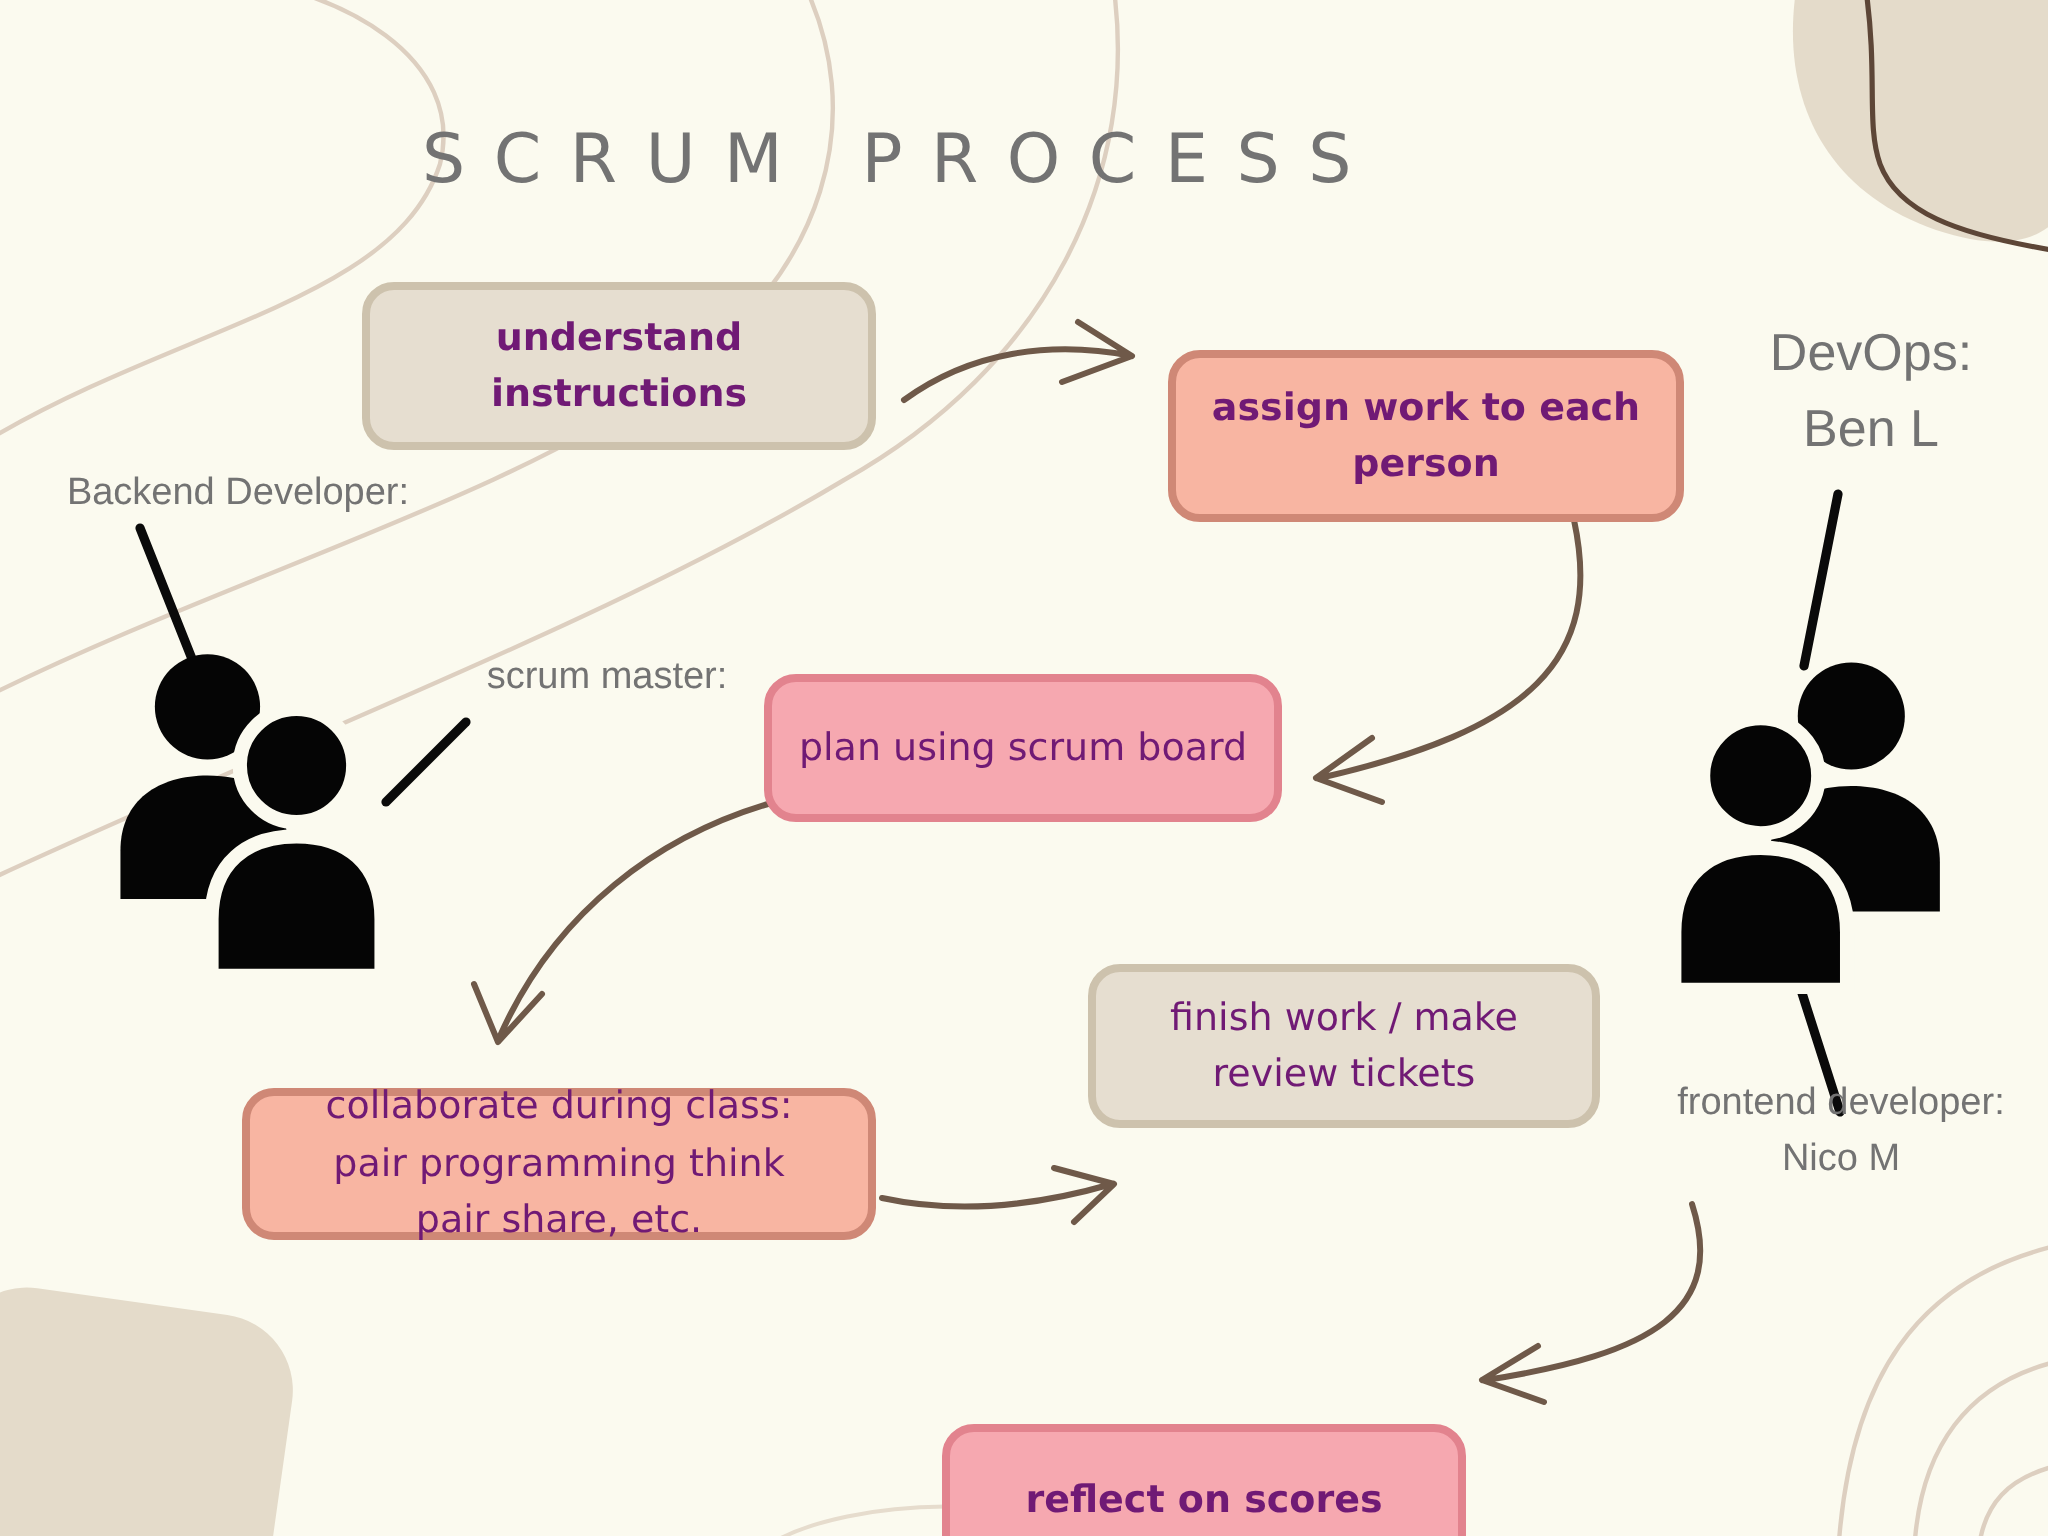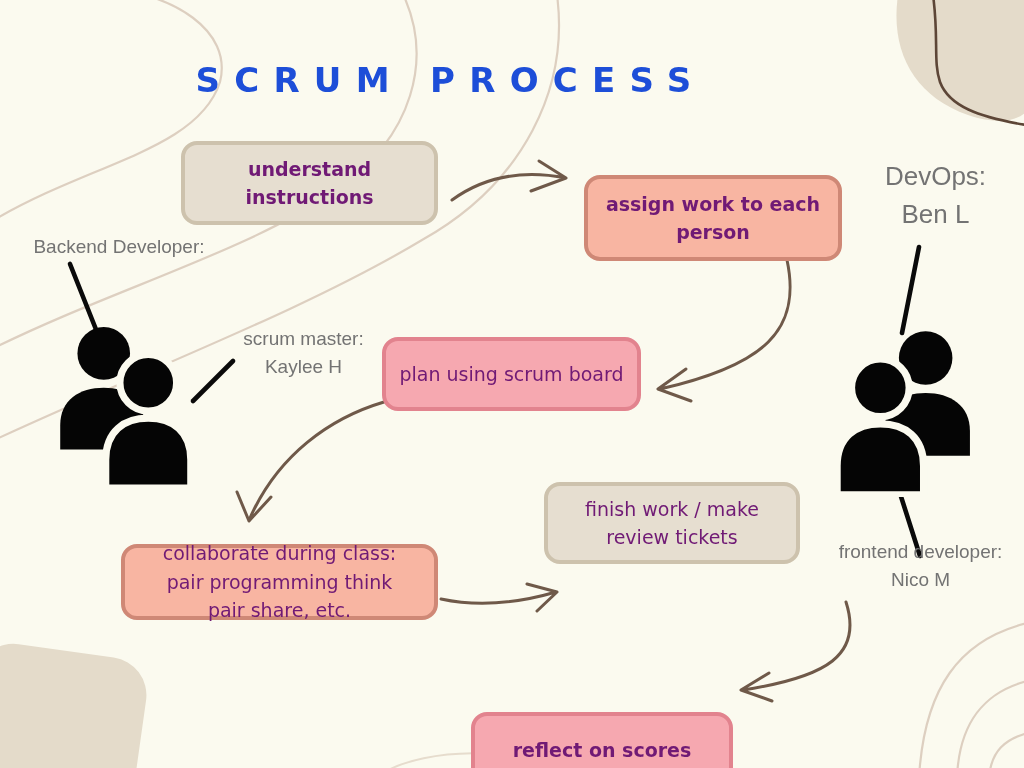--- a/index.html
+++ b/index.html
@@ -10,24 +10,24 @@
     position:relative;
   }
   .stage{position:absolute;inset:0;width:1024px;height:768px;}
   .layer-svg{position:absolute;inset:0;z-index:0;pointer-events:none;}
   .layer-content{position:absolute;inset:0;z-index:1;}
 
   .title{
     position:absolute;top:60px;left:0;width:901px;
     text-align:center;
     font-family:"DejaVu Sans",sans-serif;
-    font-weight:bold;
+    font-weight:normal;
     font-size:34px;
     letter-spacing:0.42em;
-    color:#1d4ed8;
+    color:#737373;
   }
 
   .node{
     position:absolute;
     border:4px solid;
     border-radius:16px;
     display:flex;flex-direction:column;justify-content:center;align-items:center;
     text-align:center;
     font-size:19px;
     line-height:1.5;
@@ -143,21 +143,20 @@
     <div class="node pink bold" id="node-reflect">
       <span>reflect on scores</span>
     </div>
 
     <div class="role" id="role-backend">
       <div>Backend Developer:</div>
     </div>
 
     <div class="role" id="role-scrum-master">
       <div>scrum master:</div>
-      <div>Kaylee H</div>
     </div>
 
     <div class="role" id="role-devops">
       <div>DevOps:</div>
       <div>Ben L</div>
     </div>
 
     <div class="role" id="role-frontend">
       <div>frontend developer:</div>
       <div>Nico M</div>

